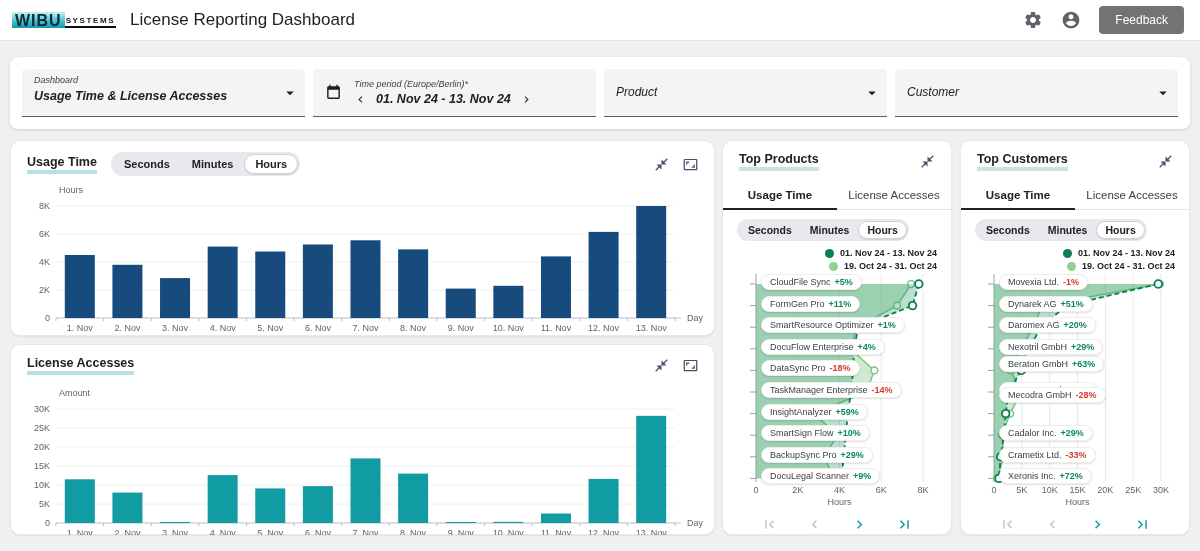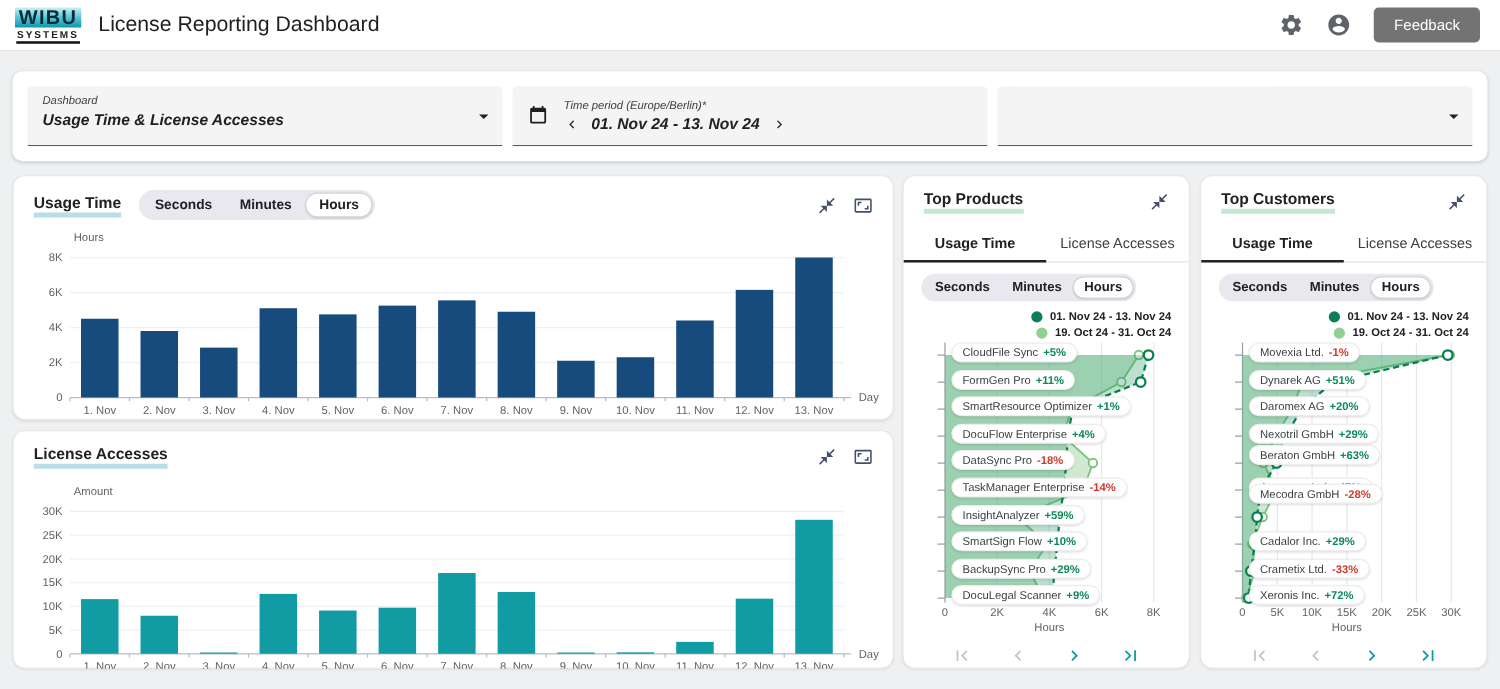--- a/index.html
+++ b/index.html
@@ -3,21 +3,21 @@
 <meta charset="utf-8">
 <style>
   html,body{margin:0;padding:0;}
   body{width:1200px;height:551px;position:relative;background:#eef0f1;
        font-family:"Liberation Sans",sans-serif;overflow:hidden;color:#202124;}
 
   
   .topbar{position:absolute;top:0;left:0;right:0;height:41px;background:#fff;
           border-bottom:1px solid #e3e3e3;display:flex;align-items:center;
           padding:0 16px 0 12px;box-sizing:border-box;gap:14px;z-index:5;}
-  .logo{display:flex;flex-direction:column;align-items:center;cursor:default;}
+  .logo{display:flex;flex-direction:row;align-items:flex-end;cursor:default;}
   .logo-top{font-weight:bold;font-size:16px;letter-spacing:1px;line-height:15px;
             padding:1px 3px 0;color:#0c2a36;
             background:linear-gradient(180deg,#c9f0f4 0%,#49c3d4 55%,#0f96ad 100%);}
   .logo-bottom{font-size:8px;font-weight:bold;letter-spacing:1.6px;
                border-bottom:2px solid #101010;padding:1px 1px 1px;}
   .app-title{font-size:17px;font-weight:500;color:#1f1f1f;}
   .top-right{margin-left:auto;display:flex;align-items:center;gap:18px;}
   .icon-btn{width:20px;height:20px;color:#5f6368;cursor:pointer;display:block;}
   .feedback-btn{background:#737373;color:#fff;border:none;border-radius:4px;
                 font-size:12px;font-weight:500;padding:7px 16px;cursor:pointer;
@@ -124,20 +124,27 @@
             <path d="M15.41 7.41 14 6l-6 6 6 6 1.41-1.41L10.83 12z"></path>
           </svg>
         <span class="txt">01. Nov 24 - 13. Nov 24</span>
         <svg class="chev" viewBox="0 0 24 24" fill="currentColor">
             <path d="M8.59 16.59 10 18l6-6-6-6-1.41 1.41L13.17 12z"></path>
           </svg>
       </div>
     </div>
   </div>
   <div class="ffield">
+    <div class="fsingle">Product</div>
+    <svg class="caret" viewBox="0 0 24 24" fill="currentColor">
+        <path d="M7 10l5 5 5-5z"></path>
+      </svg>
+  </div>
+  <div class="ffield">
+    <div class="fsingle">Customer</div>
     <svg class="caret" viewBox="0 0 24 24" fill="currentColor">
         <path d="M7 10l5 5 5-5z"></path>
       </svg>
   </div>
 </div>
 
 <div class="card" id="usage-card">
   <div class="panel-head">
     <span class="ptitle">Usage Time</span>
     <div class="seg">

